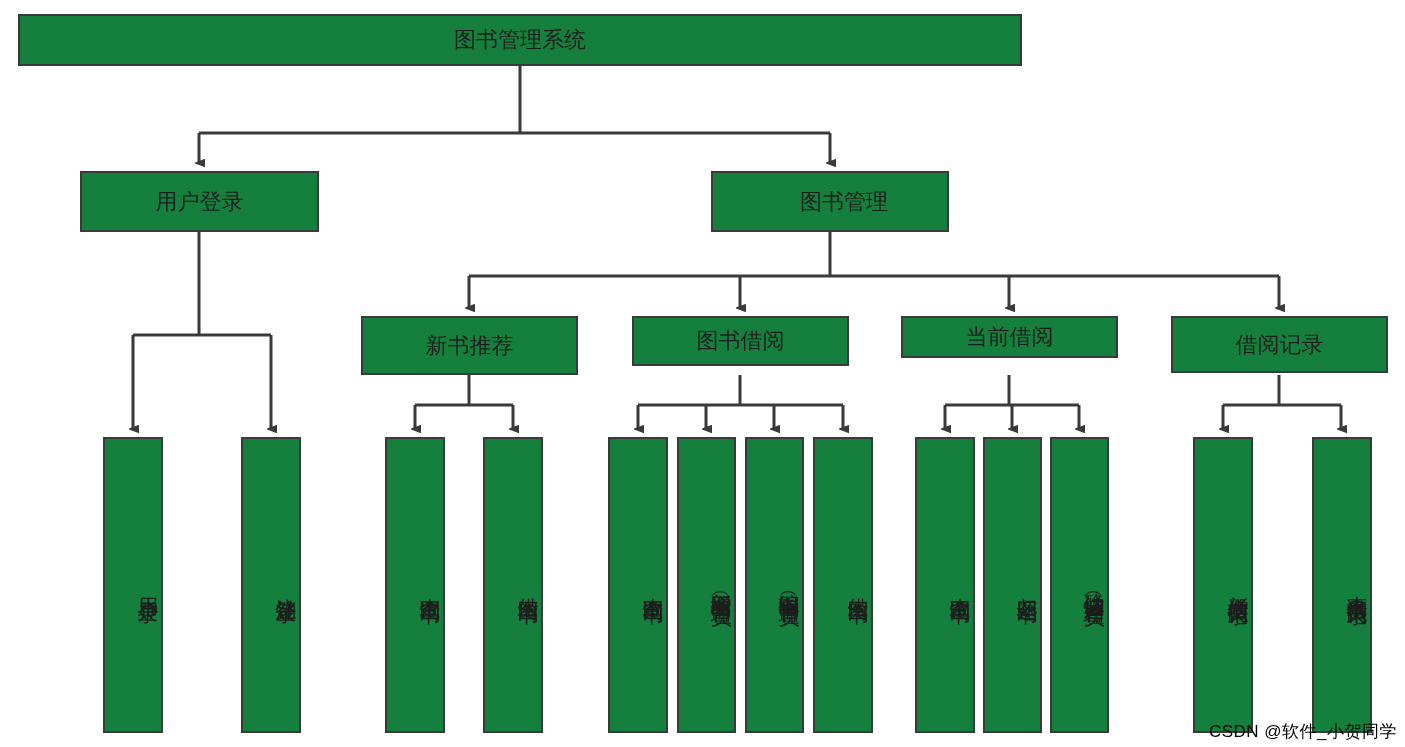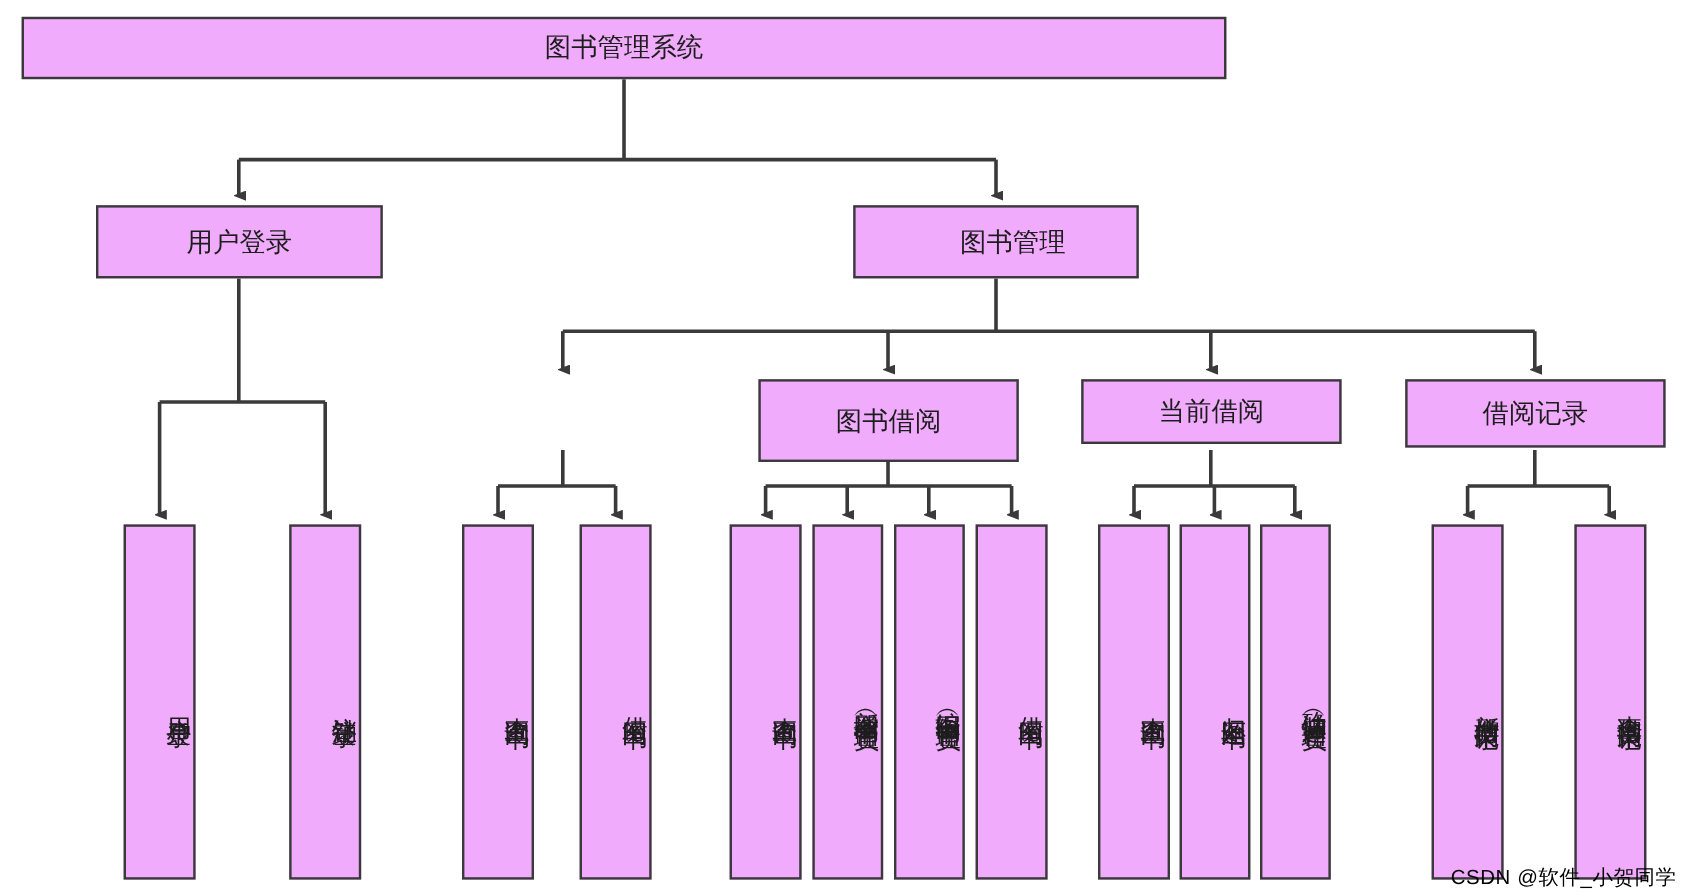--- a/index.html
+++ b/index.html
@@ -14,21 +14,21 @@
     position: relative;
     width: 1405px;
     height: 747px;
     background: #ffffff;
     overflow: hidden;
   }
   .node {
     position: absolute;
     box-sizing: border-box;
     border: 2px solid #3a3a3a;
-    background: #f0abfc;
+    background: #15803d;
     display: flex;
     align-items: center;
     justify-content: center;
     color: #1d1d1d;
     text-align: center;
     line-height: 1.25;
   }
   .node.h {
     font-size: 22px;
   }
@@ -123,24 +123,27 @@
     <span>图书管理系统</span>
   </div>
 
   <div class="node h" style="left:80px; top:171px; width:239px; height:61px;">
     <span>用户登录</span>
   </div>
   <div class="node h" style="left:711px; top:171px; width:238px; height:61px;padding-left:28px;">
     <span>图书管理</span>
   </div>
 
-  <div class="node h" style="left:632px; top:316px; width:217px; height:69px;">
+  <div class="node h" style="left:361px; top:316px; width:217px; height:59px;">
+    <span>新书推荐</span>
+  </div>
+  <div class="node h" style="left:632px; top:316px; width:217px; height:50px;">
     <span>图书借阅</span>
   </div>
-  <div class="node h" style="left:901px; top:316px; width:217px; height:54px;">
+  <div class="node h" style="left:901px; top:316px; width:217px; height:42px;">
     <span>当前借阅</span>
   </div>
   <div class="node h" style="left:1171px; top:316px; width:217px; height:57px;">
     <span>借阅记录</span>
   </div>
 
   <div class="node v" style="left:103px; top:437px; width:60px; height:296px;">
     <span>用户登录</span>
   </div>
   <div class="node v" style="left:241px; top:437px; width:60px; height:296px;">

